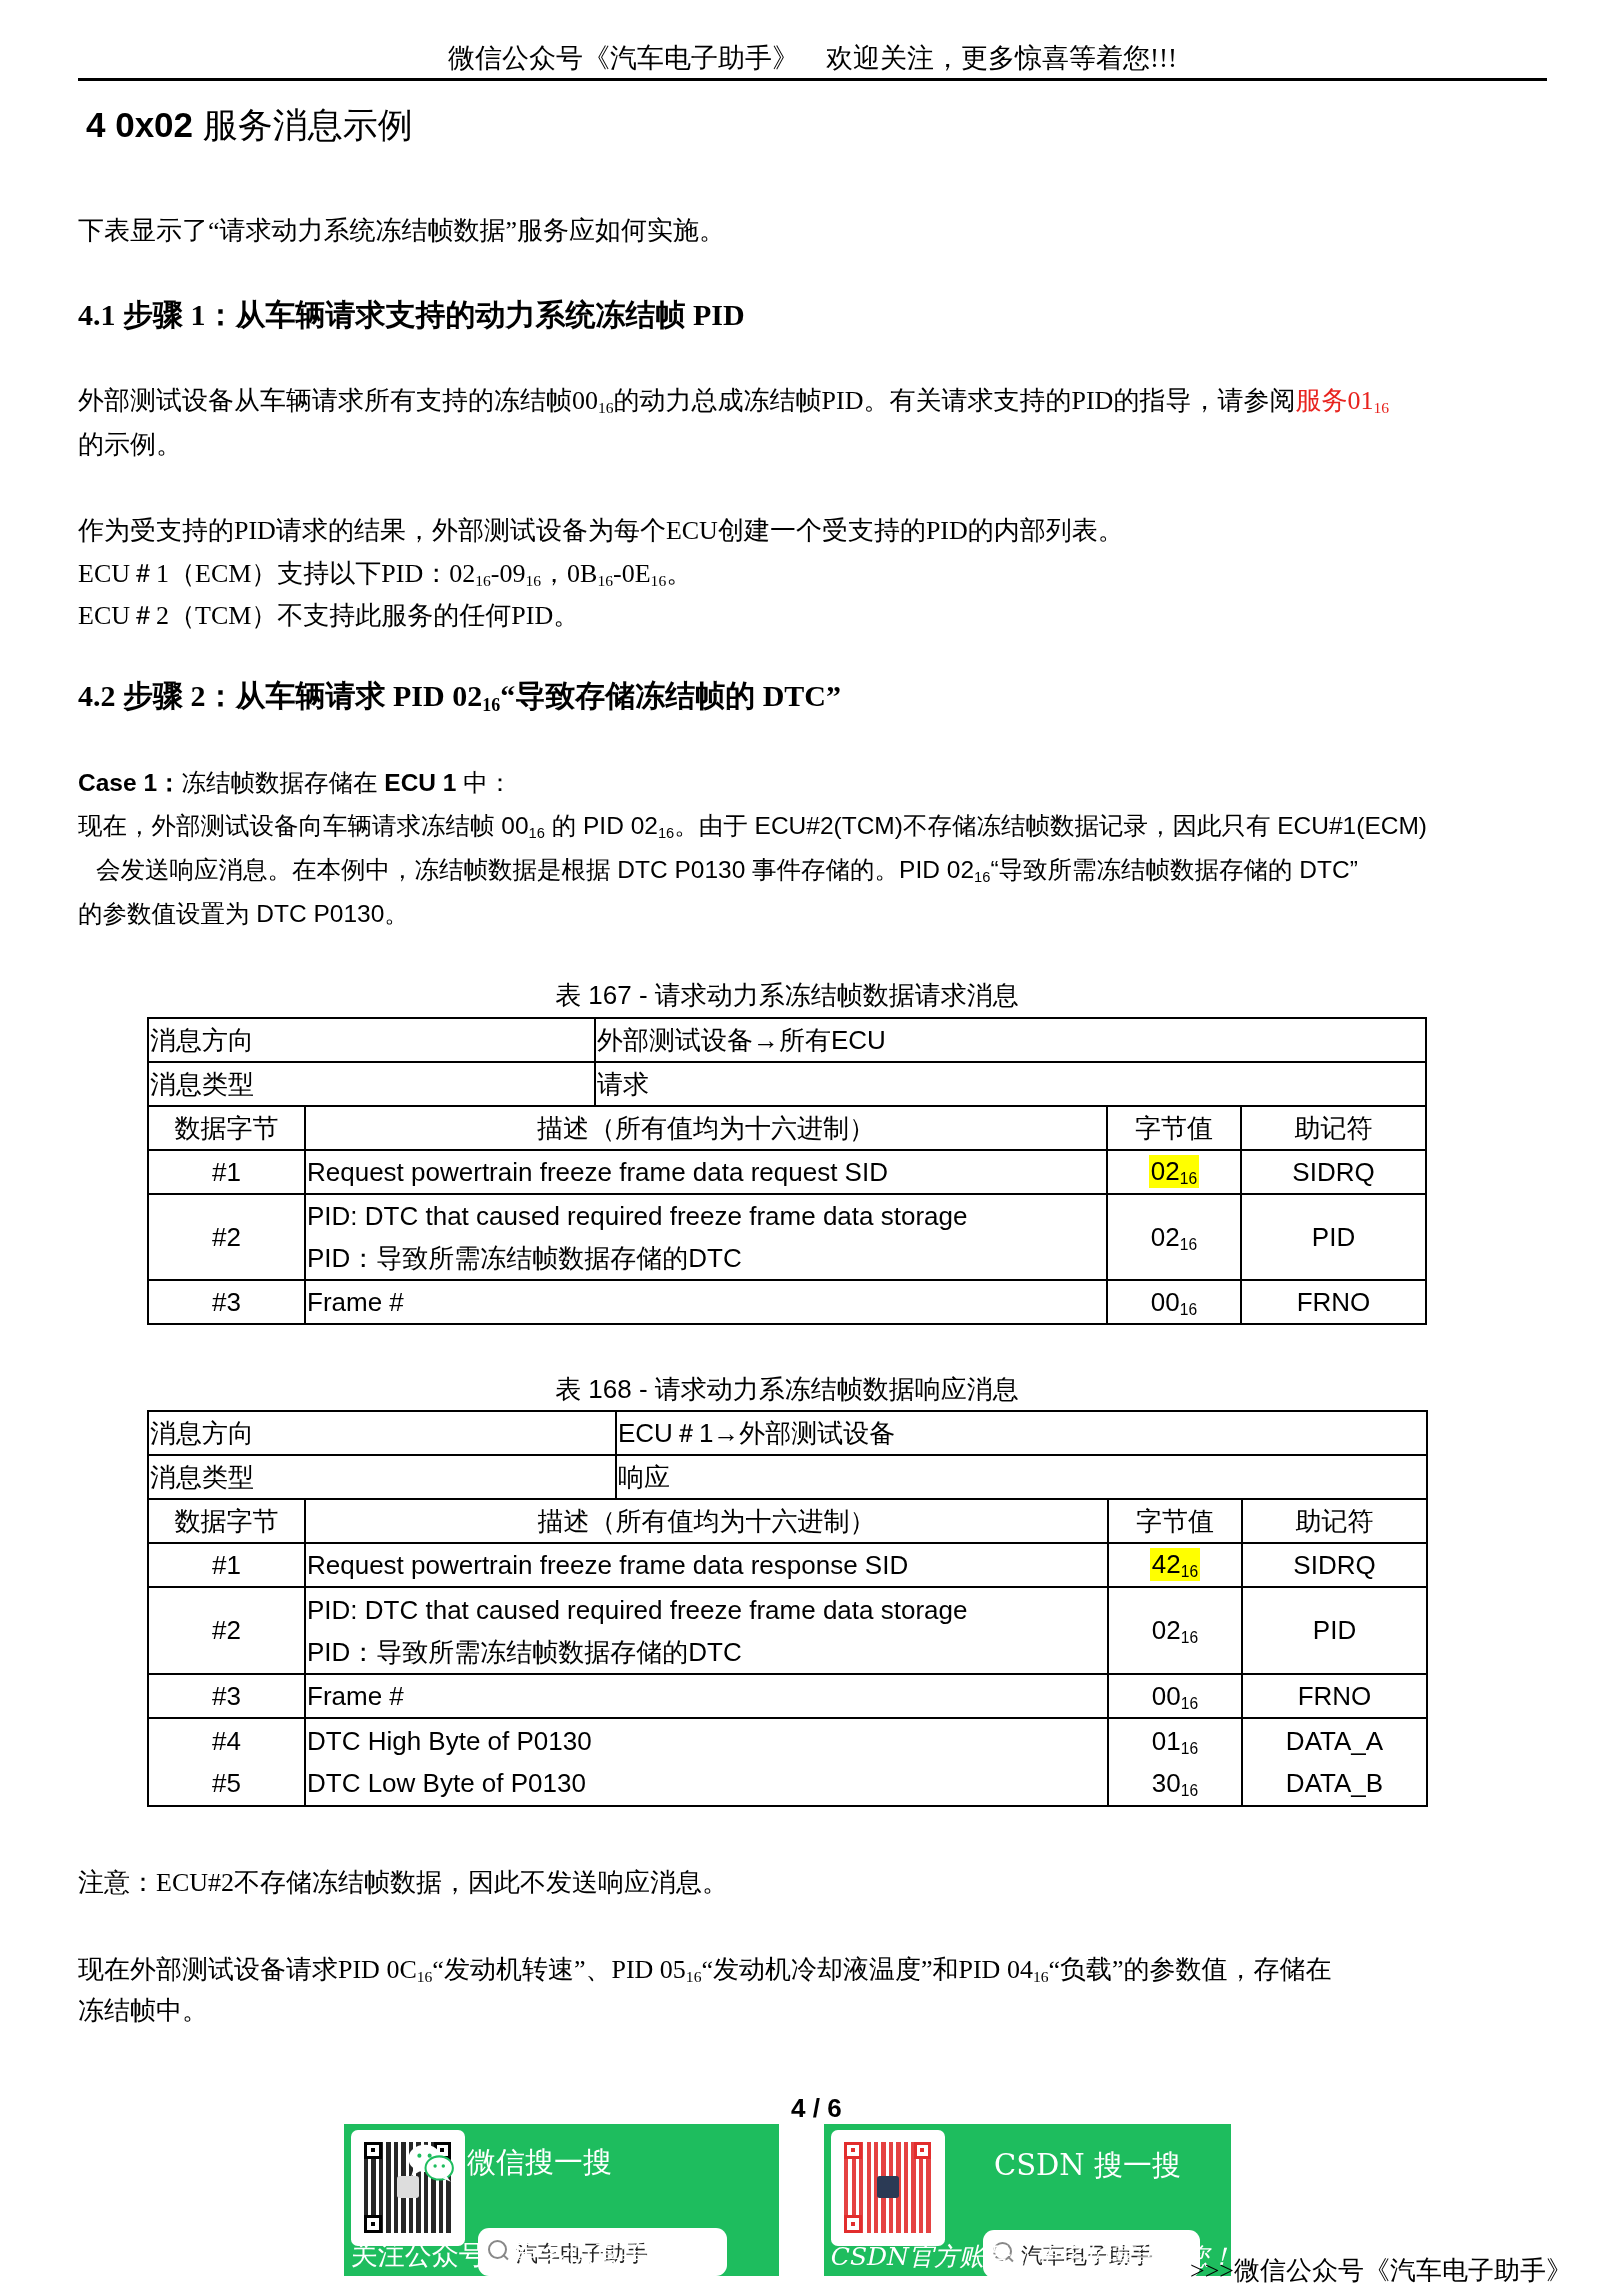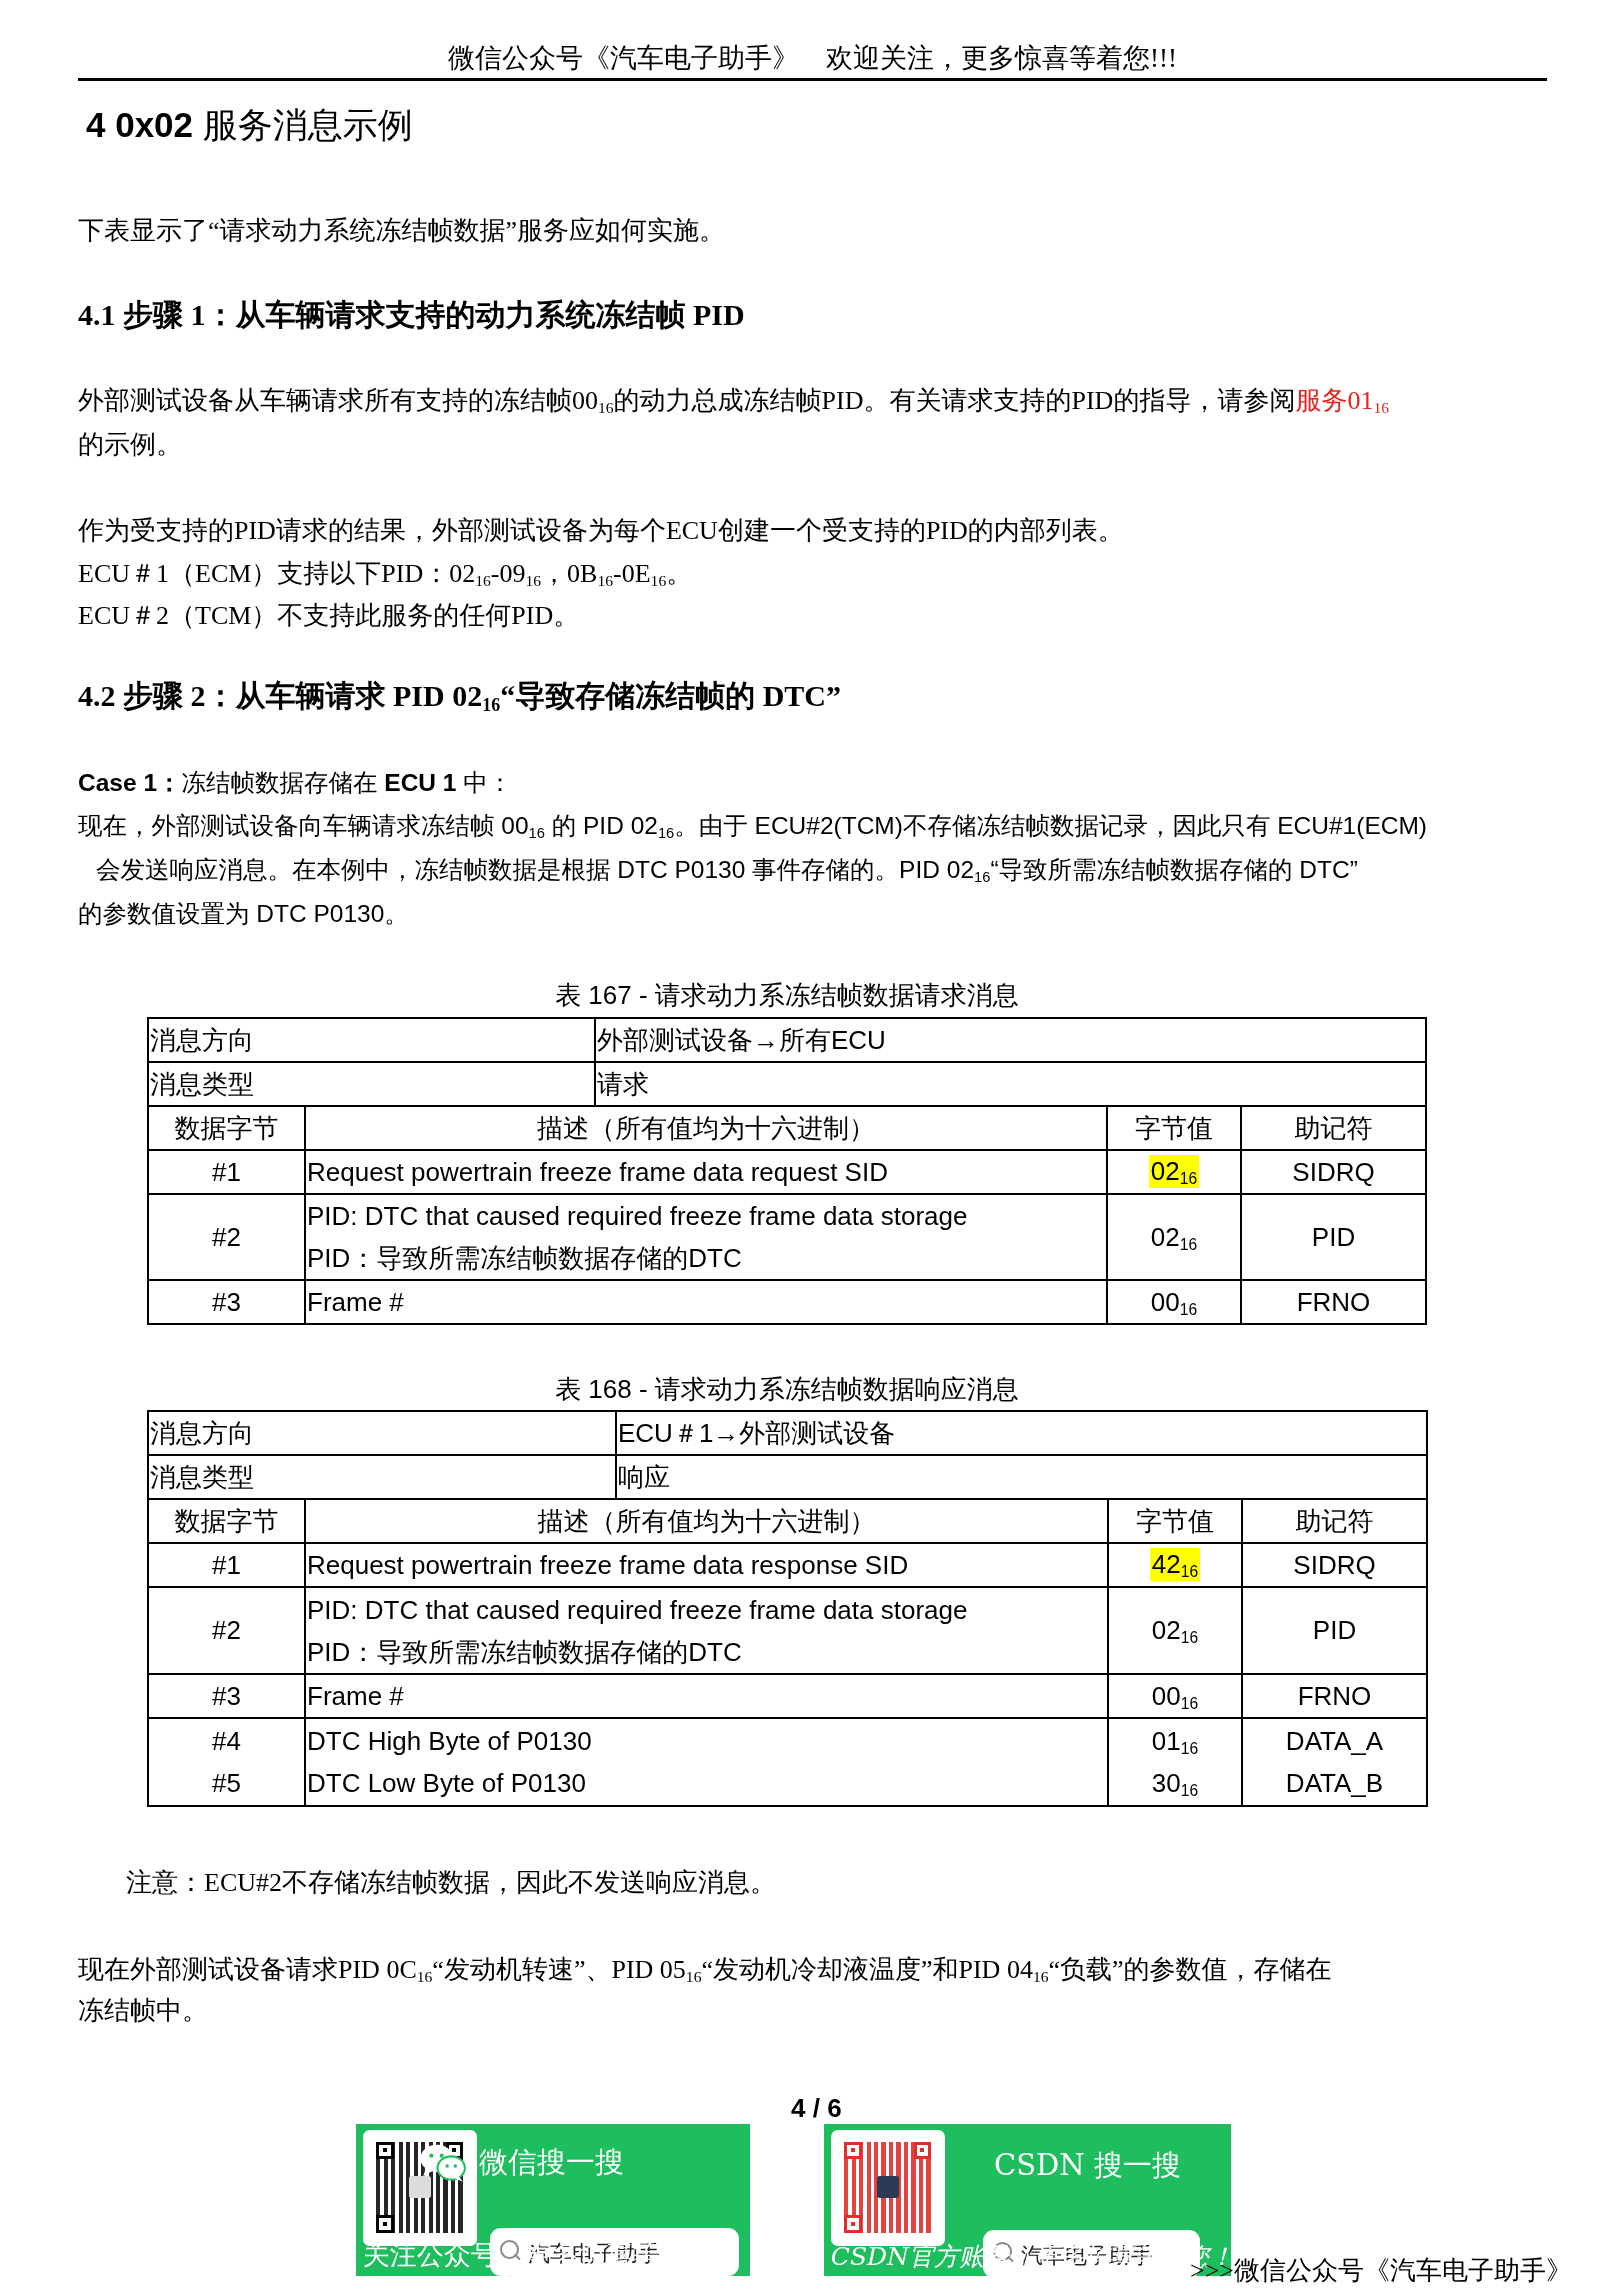--- a/index.html
+++ b/index.html
@@ -199,29 +199,29 @@
           <div><span>30</span><sub>16</sub></div>
         </td>
     <td class="c two">
           <div>DATA_A</div>
           <div>DATA_B</div>
         </td>
   </tr>
 </tbody>
   </table>
 
-<div class="abs para serif" style="top:1861px;margin-left:48px;">注意：ECU#2不存储冻结帧数据，因此不发送响应消息。</div>
+<div class="abs para serif" style="top:1861px;">注意：ECU#2不存储冻结帧数据，因此不发送响应消息。</div>
 <div class="abs para serif" style="top:1948px;">
   <span>现在外部测试设备请求PID 0C</span><sub>16</sub><span>“发动机转速”、PID 05</span><sub>16</sub><span>“发动机冷却液温度”和PID 04</span><sub>16</sub><span>“负载”的参数值，存储在</span>
 </div>
 <div class="abs para serif" style="top:1989px;">冻结帧中。</div>
 
 <div class="abs pagenum">4 / 6</div>
 
-<div class="banner" style="left:356px; width:394px;">
+<div class="banner" style="left:344px; width:435px;">
   <div class="qr-box">
     <div class="qr">
       <div class="finder" style="left:0;top:0;"></div>
       <div class="finder" style="right:0;top:0;"></div>
       <div class="finder" style="left:0;bottom:0;"></div>
       <div class="qr-logo"></div>
     </div>
   </div>
   <svg class="wechat-icon" viewBox="0 0 70 60">
     <ellipse cx="26" cy="24" rx="24" ry="20" fill="#fff"></ellipse>

